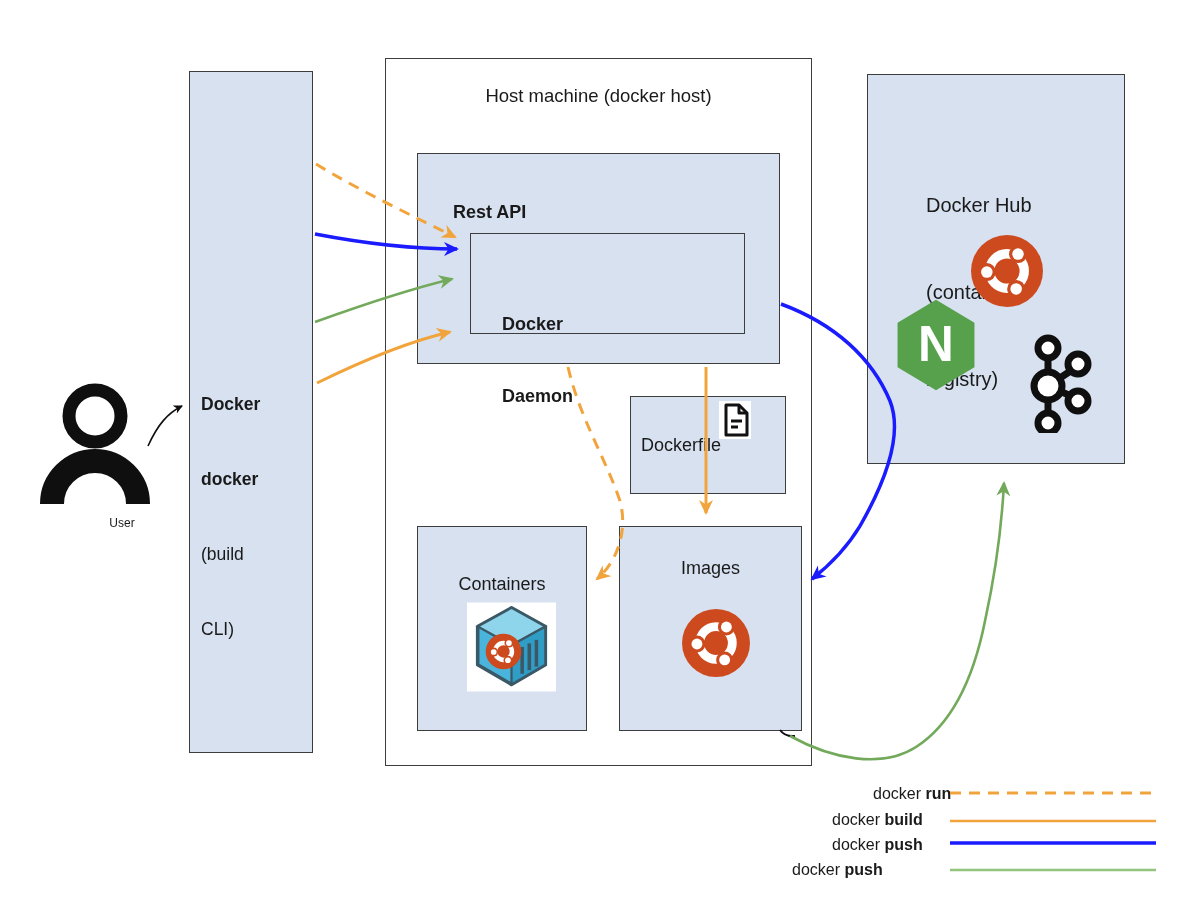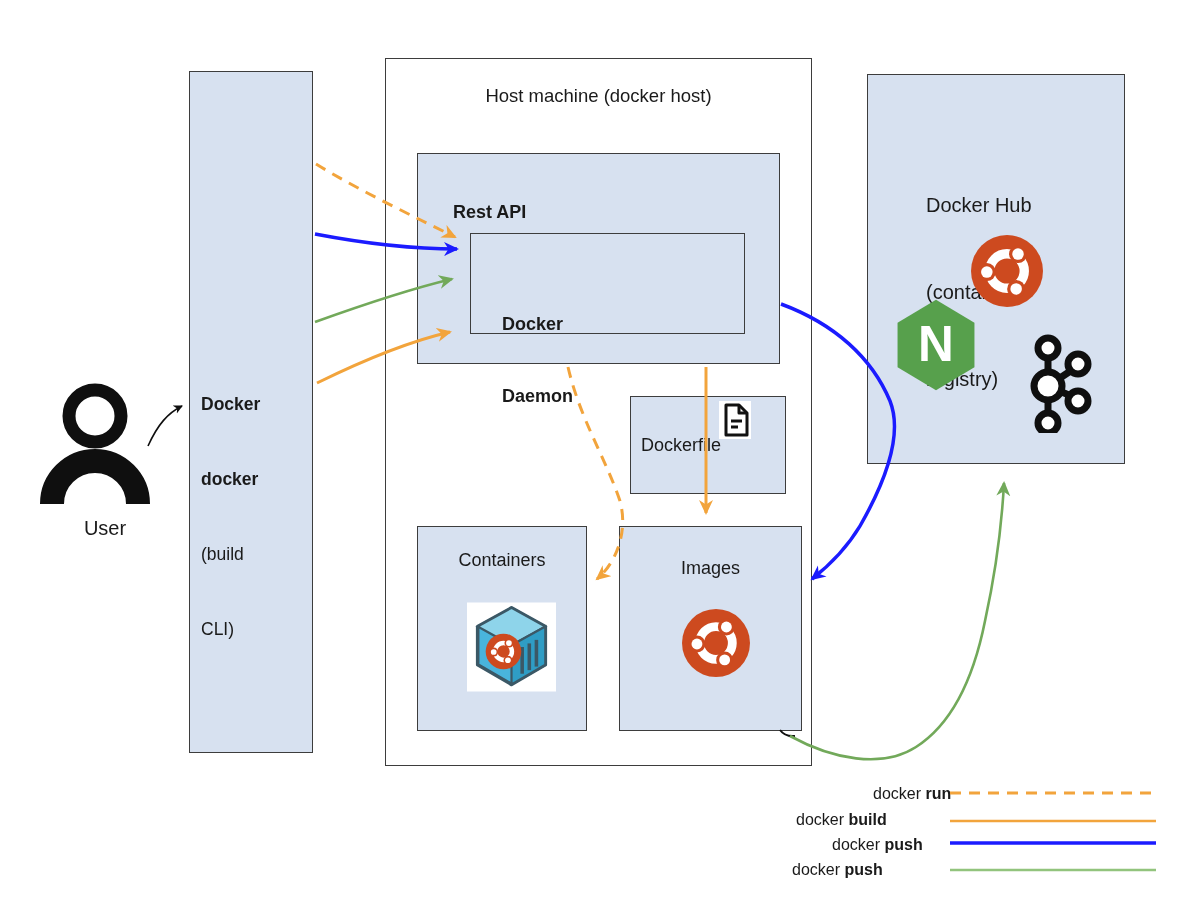--- a/index.html
+++ b/index.html
@@ -59,31 +59,31 @@
 
   <div class="lbl b" style="left:453px;top:180px;font-size:18px;">Rest API</div>
 
   <div class="lbl b" style="left:502px;top:243px;font-size:18px;line-height:24px;">
     <div>Docker</div>
     <div>Daemon</div>
   </div>
 
   <div class="lbl" style="left:641px;top:413px;font-size:18px;">Dockerfile</div>
 
-  <div class="lbl center" style="left:417px;top:528px;width:170px;font-size:18px;">Containers</div>
+  <div class="lbl center" style="left:417px;top:552px;width:170px;font-size:18px;">Containers</div>
 
   <div class="lbl center" style="left:619px;top:536px;width:183px;font-size:18px;">Images</div>
 
   <div class="lbl" style="left:926px;top:112px;font-size:20px;line-height:29px;">
     <div>Docker Hub</div>
     <div>(container</div>
     <div>registry)</div>
   </div>
 
-  <div class="lbl center" style="left:65px;top:495px;width:80px;font-size:20px;">User</div>
+  <div class="lbl center" style="left:82px;top:495px;width:80px;font-size:12px;">User</div>
 
   <svg class="icon" style="left:40px;top:358px;" width="112" height="128" viewBox="0 0 112 128">
     <circle cx="55" cy="37" r="26" fill="none" stroke="#0f0f0f" stroke-width="13"></circle>
     <path d="M12,125 A43,43 0 0 1 98,125" fill="none" stroke="#0f0f0f" stroke-width="24" stroke-linecap="butt"></path>
   </svg>
 
   <svg class="icon" style="left:719px;top:380px;" width="32" height="38" viewBox="0 0 32 38">
     <rect x="0" y="0" width="32" height="38" fill="#ffffff"></rect>
     <path d="M7,4 h13 l8,8 v22 h-21 z" fill="#ffffff" stroke="#111111" stroke-width="3" stroke-linejoin="round"></path>
     <path d="M20,4 v8 h8" fill="none" stroke="#111111" stroke-width="3" stroke-linejoin="round"></path>
@@ -163,21 +163,21 @@
       <circle cx="20" cy="53" r="14"></circle>
       <circle cx="20" cy="90" r="10"></circle>
       <circle cx="50" cy="31" r="10"></circle>
       <circle cx="50" cy="68" r="10"></circle>
     </g>
   </svg>
 
   <div class="legend-label" style="left:873px;top:764px;">
     <span>docker </span><span class="b">run</span>
   </div>
-  <div class="legend-label" style="left:796px;top:790px;">
+  <div class="legend-label" style="left:832px;top:790px;">
     <span>docker </span><span class="b">build</span>
   </div>
   <div class="legend-label" style="left:832px;top:815px;">
     <span>docker </span><span class="b">push</span>
   </div>
   <div class="legend-label" style="left:792px;top:840px;">
     <span>docker </span><span class="b">push</span>
   </div>
 
   <svg id="arrows" width="1194" height="912" viewBox="0 0 1194 912">

